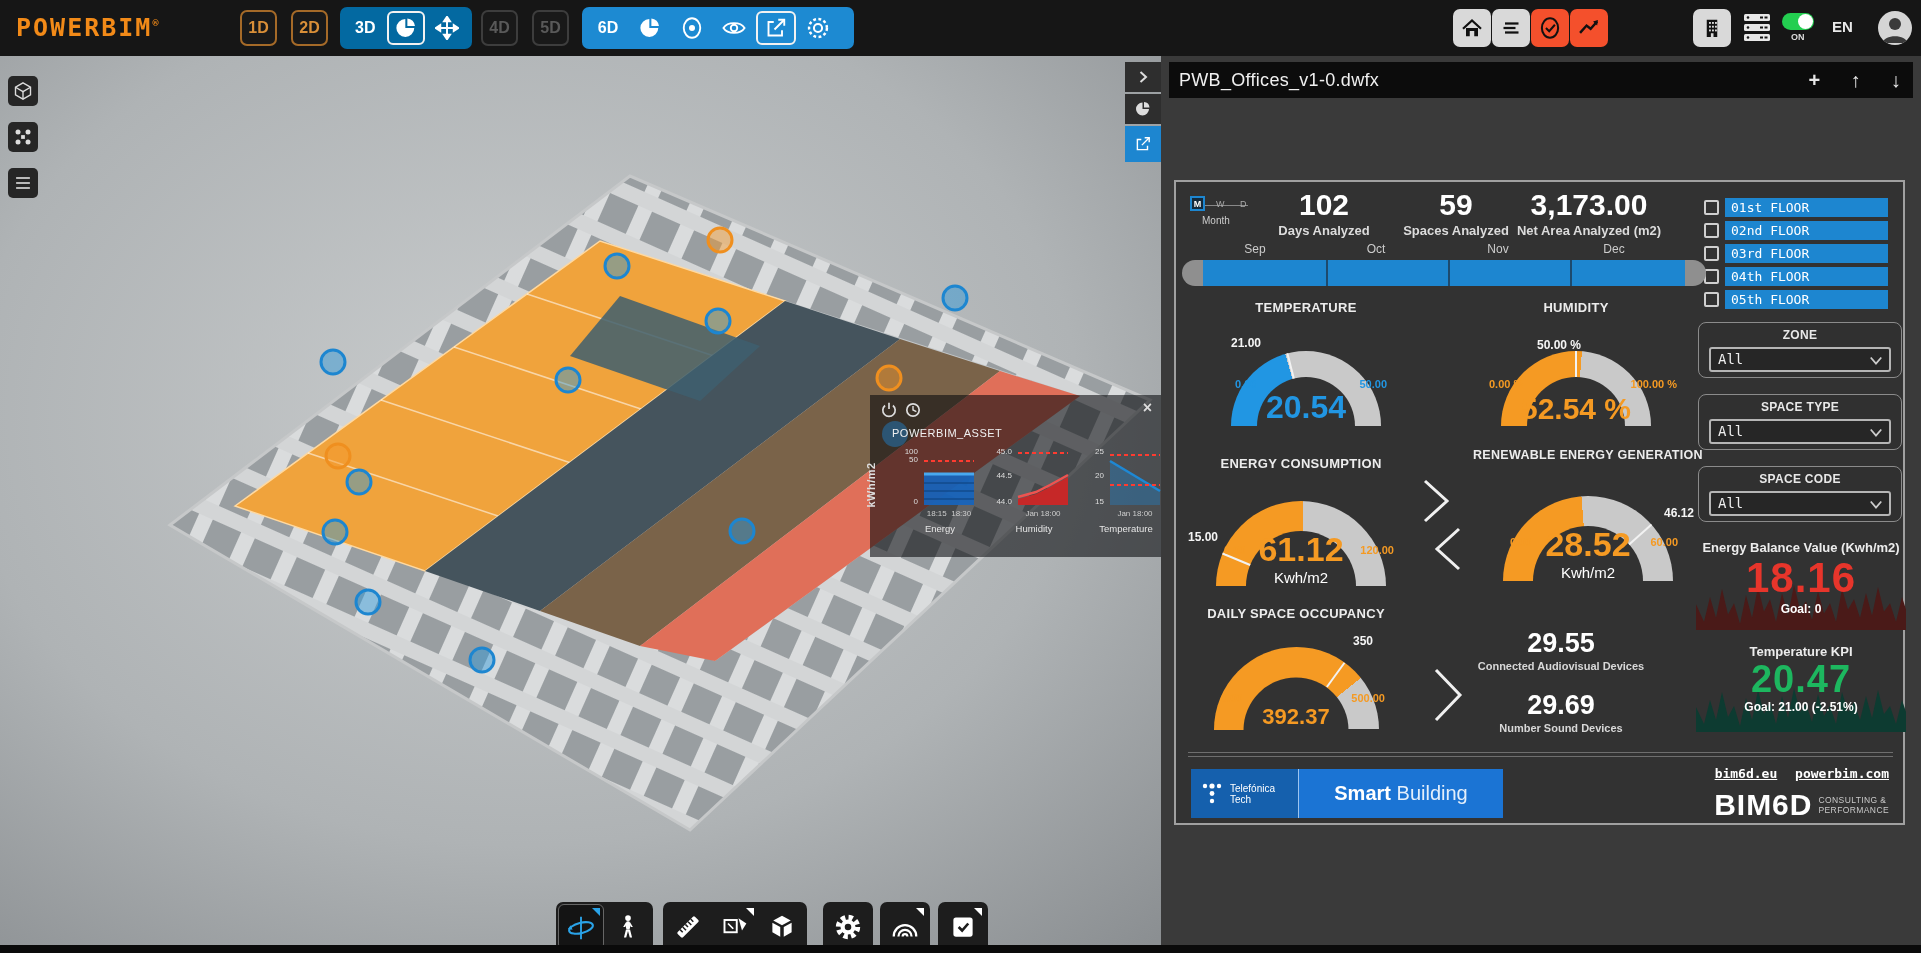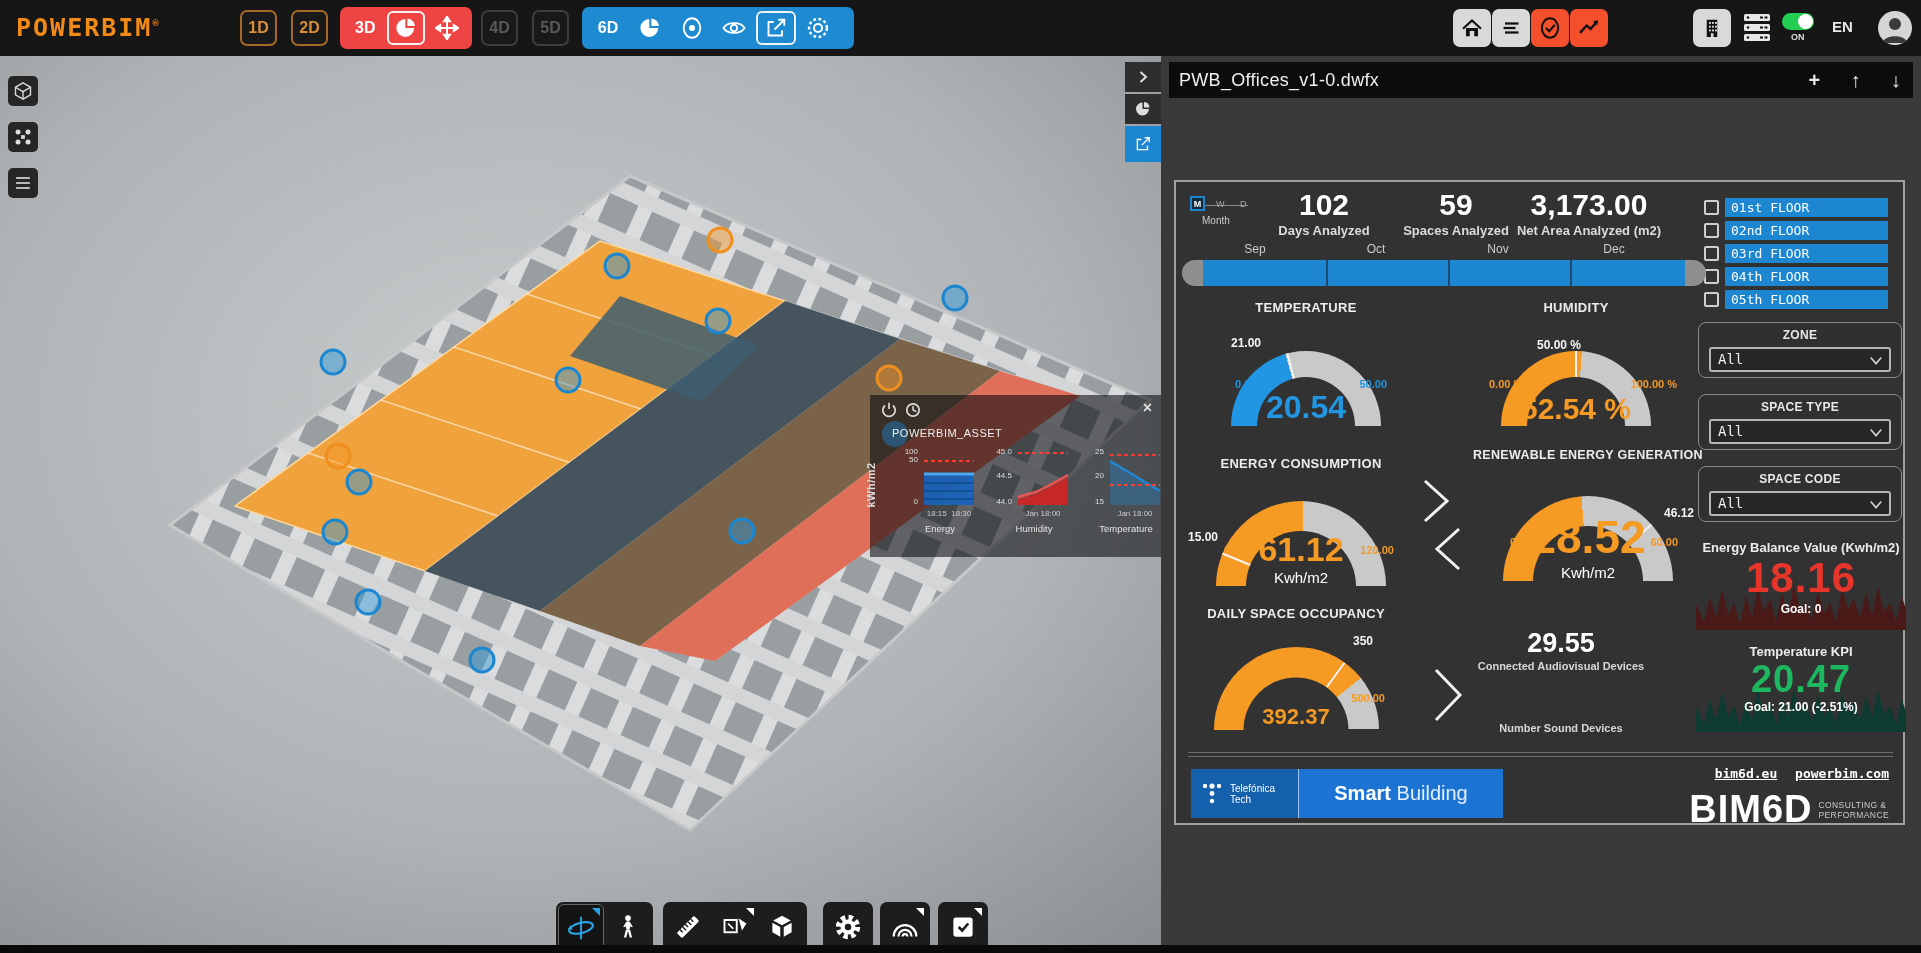--- a/index.html
+++ b/index.html
@@ -9,21 +9,21 @@
 
   
   #topbar { position:absolute; left:0; top:0; width:1921px; height:56px; background:#161616; z-index:30; }
   .logo { position:absolute; left:16px; top:13px; font-family:"DejaVu Sans Mono", monospace; font-weight:bold; font-size:25px; letter-spacing:2px; color:#f28a18; }
   .logo sup { font-size:10px; }
   .modebtn { position:absolute; top:10px; width:37px; height:36px; border-radius:7px; border:2px solid #a56a28; color:#d98f38; font-weight:bold; font-size:16px; display:flex; align-items:center; justify-content:center; background:#191919; cursor:pointer; }
   .modebtn.disabled { border-color:#3d3d3d; color:#595959; }
   .modegroup { position:absolute; top:7px; height:42px; border-radius:7px; display:flex; align-items:center; padding:0 6px; gap:2px; }
   .modegroup .cell { width:40px; height:34px; display:flex; align-items:center; justify-content:center; color:#fff; font-weight:bold; font-size:16px; border-radius:6px; cursor:pointer; }
   .modegroup .cell.sel { border:2px solid #f2f2f2; }
-  .g3d { background:#ef4444; }
+  .g3d { background:#0369a1; }
   .g6d { background:#1d8ad2; }
   .tr-btn { position:absolute; top:9px; width:38px; height:38px; border-radius:7px; background:#d9d9d9; display:flex; align-items:center; justify-content:center; cursor:pointer; }
   .tr-btn.orange { background:#f4502c; }
   .lang { position:absolute; top:18px; font-size:15px; font-weight:bold; color:#e8e8e8; }
   .toggle { position:absolute; width:32px; height:17px; border-radius:9px; background:#23ce50; cursor:pointer; }
   .toggle .knob { position:absolute; right:1px; top:1px; width:15px; height:15px; border-radius:50%; background:#fff; }
   .toggle-label { position:absolute; font-size:9px; font-weight:bold; color:#ddd; }
   .avatar { position:absolute; top:11px; width:34px; height:34px; border-radius:50%; background:#d5d5d5; overflow:hidden; cursor:pointer; }
 
   
@@ -124,21 +124,21 @@
   .sep { position:absolute; left:12px; width:705px; height:1px; background:#6e6e6e; }
 
   .banner { position:absolute; left:15px; top:587px; width:312px; height:49px; display:flex; cursor:pointer; }
   .banner .tt { width:107px; background:#1560ad; position:relative; display:flex; align-items:center; }
   .banner .tt .txt { font-size:10px; color:#fff; line-height:11px; margin-left:5px; }
   .banner .sb { flex:1; background:#1b74d4; border-left:1px solid #9cc4ef; display:flex; align-items:center; justify-content:center; color:#fff; font-size:20px; }
   .banner .sb b { font-weight:bold; } .banner .sb span { font-weight:normal; color:#e4effb; }
   .links { position:absolute; right:14px; top:584px; font-family:"DejaVu Sans Mono", monospace; font-size:13px; font-weight:bold; color:#fff; }
   .links a { color:#fff; text-decoration:underline; margin-left:10px; cursor:pointer; }
   .bim6d { position:absolute; right:14px; top:606px; display:flex; align-items:center; gap:6px; }
-  .bim6d .word { font-size:38px; font-weight:bold; color:#fff; letter-spacing:1px;margin-left:18px; }
+  .bim6d .word { font-size:30px; font-weight:bold; color:#fff; letter-spacing:1px;margin-left:18px; }
   .bim6d .sub { font-size:8.5px; color:#c9c9c9; line-height:10px; letter-spacing:.4px; }
 
   #bottomstrip { position:absolute; left:0; top:945px; width:1921px; height:8px; background:#0a0a0a; z-index:40; }
 </style>
 </head>
 <body>
 
 <div id="app">
 
   <header id="topbar">
@@ -627,21 +627,21 @@
         <div class="g-min" style="left:38px">0.00</div>
         <div class="g-max" style="right:22px">120.00</div>
       </div>
 
       <div class="gaugeblock" style="left: 292px; top: 266px; width: 240px; --gw: 170px; --th: 30px; --pct: 0.47533333333333333; --tick: 0.7686666666666666; --fill: #f59a23; --accent: #f59a23;">
         <div class="g-title" style="font-size:12.5px">RENEWABLE ENERGY GENERATION</div>
         <div class="g-thr" style="left:196px;top:58px">46.12</div>
         <div class="g-wrap" style="margin-top:34px">
           <div class="g-arc"></div>
             <div class="g-tick"></div>
-          <div class="g-value" style="font-size:46px;bottom:17px">28.52</div>
+          <div class="g-value" style="font-size:34px;bottom:17px">28.52</div>
           <div class="g-unit">Kwh/m2</div>
         </div>
         <div class="g-min" style="left:42px">0.00</div>
         <div class="g-max" style="right:30px">60.00</div>
       </div>
 
       <div class="gaugeblock" style="left: 5px; top: 424px; width: 230px; --gw: 165px; --th: 30px; --pct: 0.78474; --tick: 0.7; --fill: #f59a23; --accent: #f59a23;">
         <div class="g-title">DAILY SPACE OCCUPANCY</div>
         <div class="g-thr" style="left:172px;top:28px">350</div>
         <div class="g-wrap" style="margin-top:26px">
@@ -656,20 +656,21 @@
       <svg style="position:absolute;left:243px;top:295px" width="52" height="100" viewBox="0 0 52 100">
         <polyline points="6,4 28,24 6,44" fill="none" stroke="#f0f0f0" stroke-width="3"></polyline>
         <polyline points="40,52 18,72 40,92" fill="none" stroke="#f0f0f0" stroke-width="3"></polyline>
       </svg>
       <svg style="position:absolute;left:252px;top:484px" width="40" height="58" viewBox="0 0 40 58">
         <polyline points="8,4 32,29 8,54" fill="none" stroke="#f0f0f0" stroke-width="3"></polyline>
       </svg>
 
       <div class="devval" style="left:385px;top:446px">29.55</div>
       <div class="devlab" style="left:385px;top:478px">Connected Audiovisual Devices</div>
+      <div class="devval" style="left:385px;top:508px">29.69</div>
       <div class="devlab" style="left:385px;top:540px">Number Sound Devices</div>
 
       <div class="filterbox" style="top:140px">
         <div class="fl">ZONE</div>
         <div class="sel"><span>All</span>
           <svg width="14" height="12" vi="" viewBox="0 0 16 12">
               <polyline points="2,2 8,9 14,2" fill="none" stroke="#ccc" stroke-width="2"></polyline>
             </svg>
         </div>
       </div>

